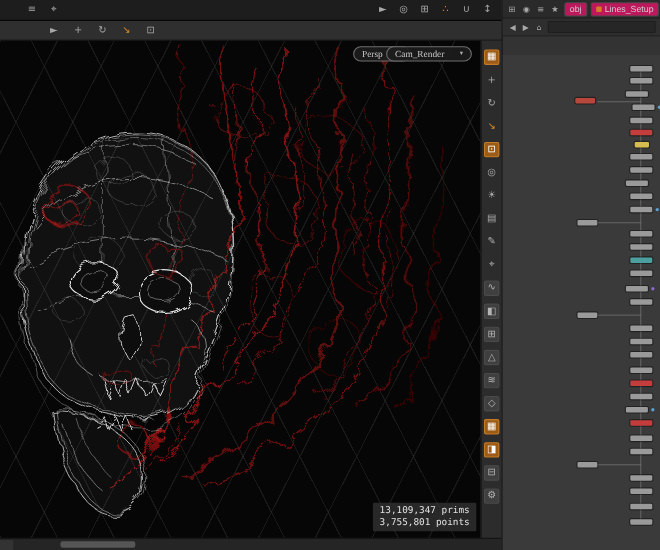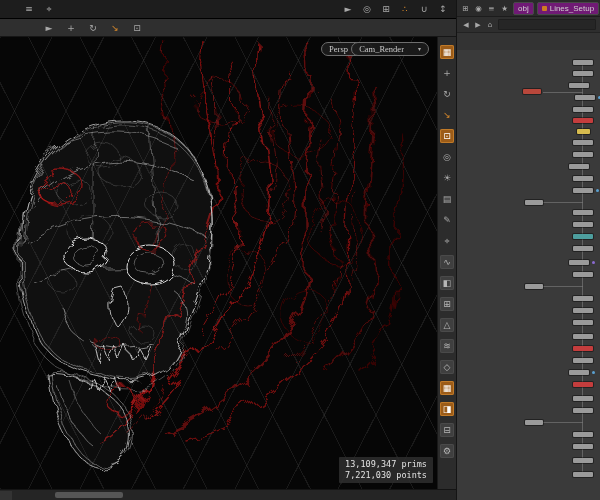--- a/index.html
+++ b/index.html
@@ -29,21 +29,21 @@
   
   .icon{display:inline-flex;align-items:center;justify-content:center;width:14px;height:14px;font-family:"DejaVu Sans",sans-serif;font-size:9px;color:#a8a8a8;border-radius:2px;flex:0 0 auto;cursor:default;}
   .icon.accent{color:#d98a2b;}
   .icon.active{background:#9c5c18;color:#fff;box-shadow:0 0 0 1px #c07a28 inset;}
   .icon.button{background:#3f3f3f;color:#b5b5b5;box-shadow:0 0 0 1px #4a4a4a inset;}
 
   
   .panel{position:absolute;left:456px;top:0;width:144px;height:500px;background:#333;border-left:1px solid #141414;box-sizing:border-box;}
   .panel-top{height:16px;background:#2a2a2a;border-bottom:1px solid #1c1c1c;display:flex;align-items:center;gap:3px;padding:0 3px;}
   .panel-top .icon{width:11px;height:11px;font-size:7.5px;}
-  .chip{display:flex;align-items:center;gap:3px;background:#701a75;border:1px solid #494949;border-radius:2px;color:#cfcfcf;font-size:8px;padding:0 4px;height:11px;line-height:11px;white-space:nowrap;}
+  .chip{display:flex;align-items:center;gap:3px;background:#be185d;border:1px solid #494949;border-radius:2px;color:#cfcfcf;font-size:8px;padding:0 4px;height:11px;line-height:11px;white-space:nowrap;}
   .chip .dot{width:5px;height:5px;background:#cf7c22;border-radius:1px;flex:0 0 auto;}
   .panel-menus{height:17px;background:#303030;border-bottom:1px solid #232323;display:flex;align-items:center;gap:7px;padding-left:6px;overflow:hidden;white-space:nowrap;}
   .menu-item{color:#c8c8c8;font-size:9px;cursor:default;}
   .panel-nav{height:15px;background:#2e2e2e;border-bottom:1px solid #222;display:flex;align-items:center;gap:3px;padding:0 4px;}
   .panel-nav .icon{width:10px;height:10px;font-size:7px;}
   .nav-path{flex:1;height:9px;background:#262626;border:1px solid #1e1e1e;border-radius:1px;}
   .graph{position:absolute;left:0;top:50px;width:144px;height:450px;background:#3a3a3a;overflow:hidden;}
   .gnode{position:absolute;height:5px;border-radius:1px;box-shadow:0 0 0 1px rgba(0,0,0,.4);}
   .edge{position:absolute;background:#7a7a7a;opacity:.65;}
   .nflag{position:absolute;width:3px;height:3px;border-radius:50%;}
@@ -161,21 +161,21 @@
       <span>Persp</span>
       <span class="caret">▾</span>
     </div>
     <div class="pill pill-cam">
       <span>Cam_Render</span>
       <span class="caret">▾</span>
     </div>
 
     <div class="stats">
       <div>13,109,347  prims</div>
-      <div>7,221,030  points</div>
+      <div>3,755,801  points</div>
     </div>
   </div>
 
   <div class="strip" id="strip">
       <span class="icon active">▦</span>
       <span class="icon">+</span>
       <span class="icon">↻</span>
       <span class="icon accent">↘</span>
       <span class="icon active">⊡</span>
       <span class="icon">◎</span>

